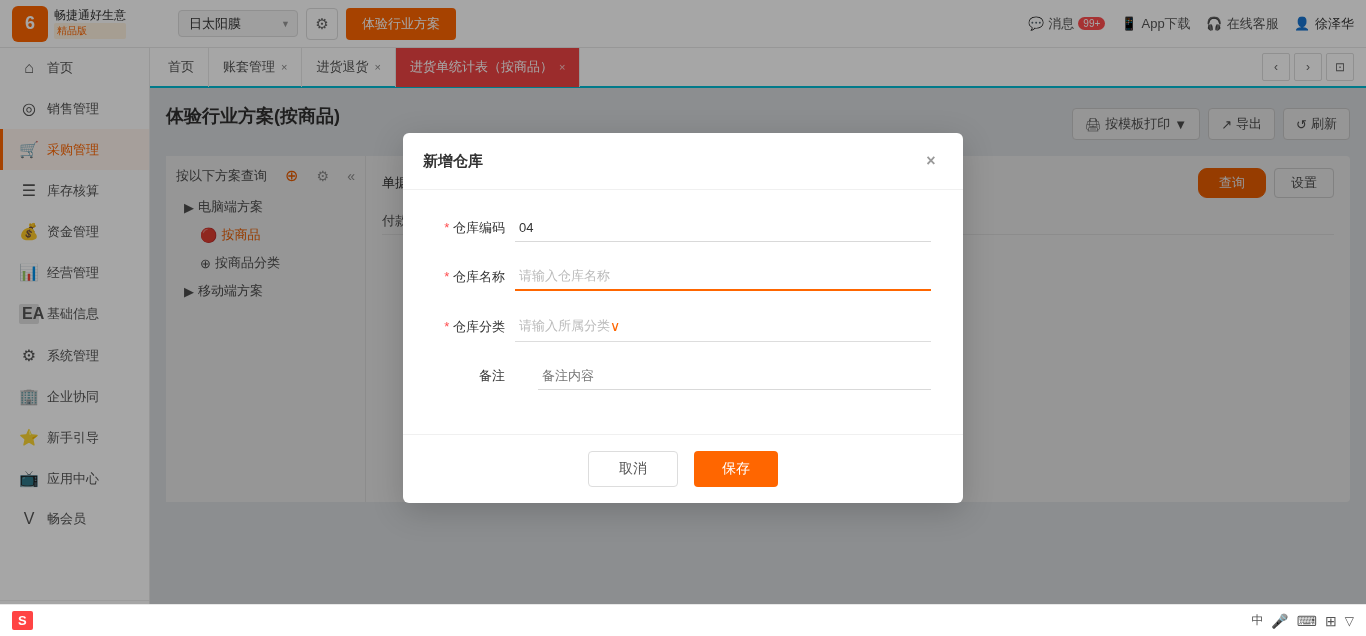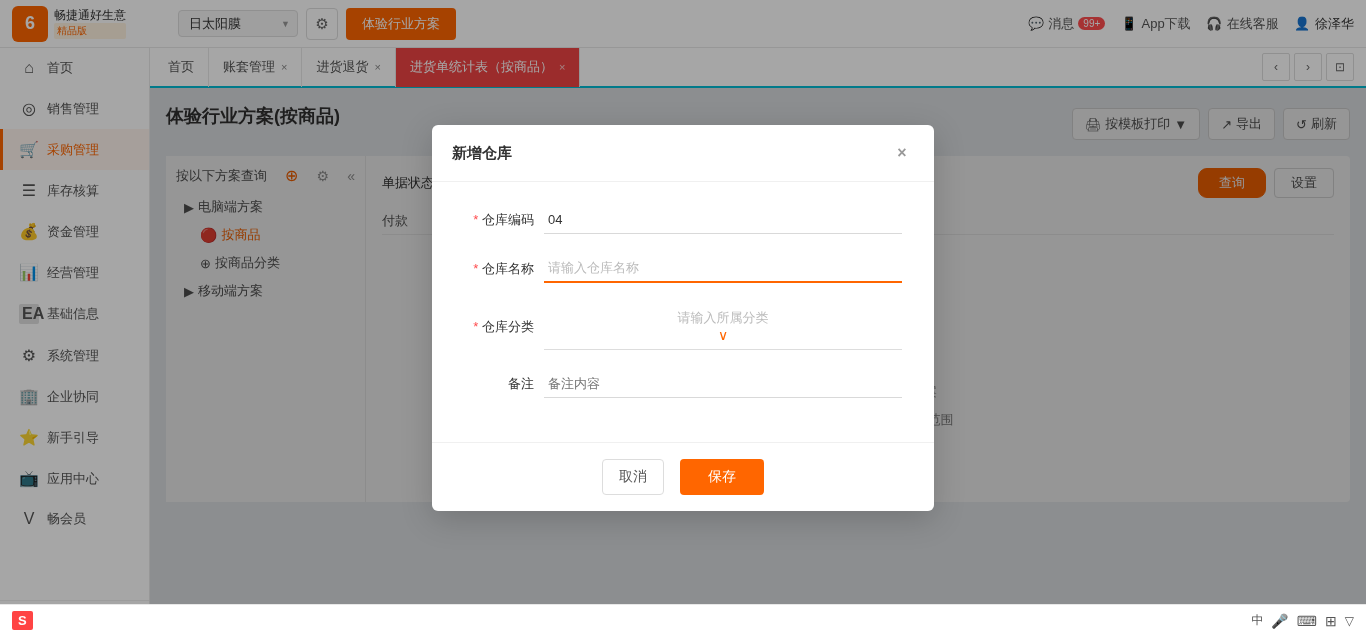--- a/index.html
+++ b/index.html
@@ -222,21 +222,21 @@
       z-index: 200;
       display: flex;
       align-items: center;
       justify-content: center;
     }
 
     
     .modal {
       background: #fff;
       border-radius: 6px;
-      width: 502px;
+      width: 560px;
       box-shadow: 0 8px 32px rgba(0,0,0,0.18);
       overflow: hidden;
     }
     .modal-header {
       padding: 16px 20px;
       font-size: 15px;
       font-weight: bold;
       color: #333;
       border-bottom: 1px solid #f0f0f0;
       display: flex; align-items: center; justify-content: space-between;
@@ -290,31 +290,30 @@
     }
     .form-select-wrap {
       flex: 1;
       position: relative;
       border-bottom: 1px solid #ddd;
     }
     .form-select-inner {
       display: flex; align-items: center; justify-content: flex-start;
       padding: 6px 4px;
       cursor: pointer;
-      flex-direction: column;
     }
     .form-select-placeholder { color: #bbb; font-size: 13px; }
     .form-select-arrow { color: #ff6600; font-size: 14px; }
     .modal-footer {
       padding: 16px 24px;
       border-top: 1px solid #f0f0f0;
       display: flex; justify-content: center; gap: 16px;
     }
     .btn-cancel {
-      padding: 8px 16px;
+      padding: 8px 30px;
       border: 1px solid #ddd;
       border-radius: 4px;
       background: #fff;
       cursor: pointer;
       font-size: 14px;
       color: #555;
     }
     .btn-save {
       padding: 8px 28px;
       border: none;
@@ -609,21 +608,21 @@
         <div class="form-select-wrap">
           <div class="form-select-inner">
             <span class="form-select-placeholder">请输入所属分类</span>
             <span class="form-select-arrow">∨</span>
           </div>
         </div>
       </div>
 
       <div class="form-row">
         <label class="form-label">备注</label>
-        <input class="form-input-readonly" type="text" style="border-bottom: 1px solid rgb(217, 217, 217);" placeholder="备注内容">
+        <input class="form-input-readonly" type="text" style="border-bottom: 1px solid rgb(217, 217, 217); margin-left: 23px;" placeholder="备注内容">
       </div>
 
     </div>
     <div class="modal-footer">
       <button class="btn-cancel">取消</button>
       <button class="btn-save">保存</button>
     </div>
   </div>
 </div>
 

